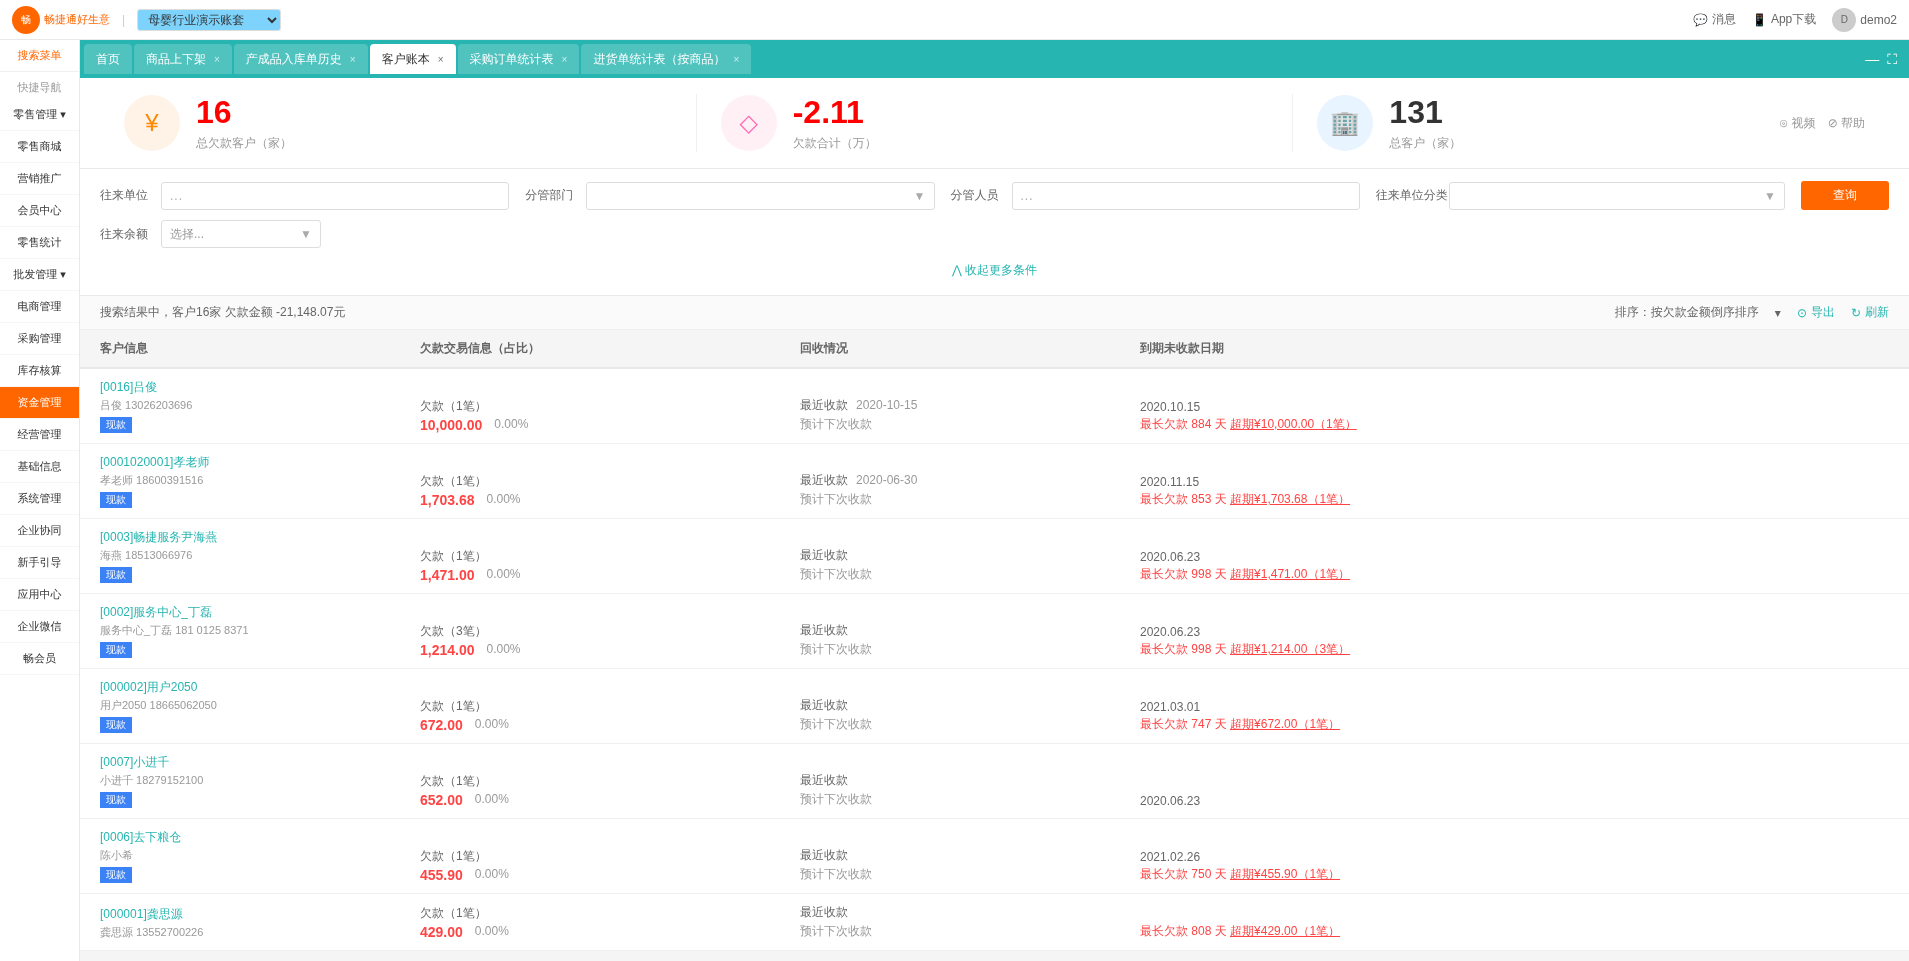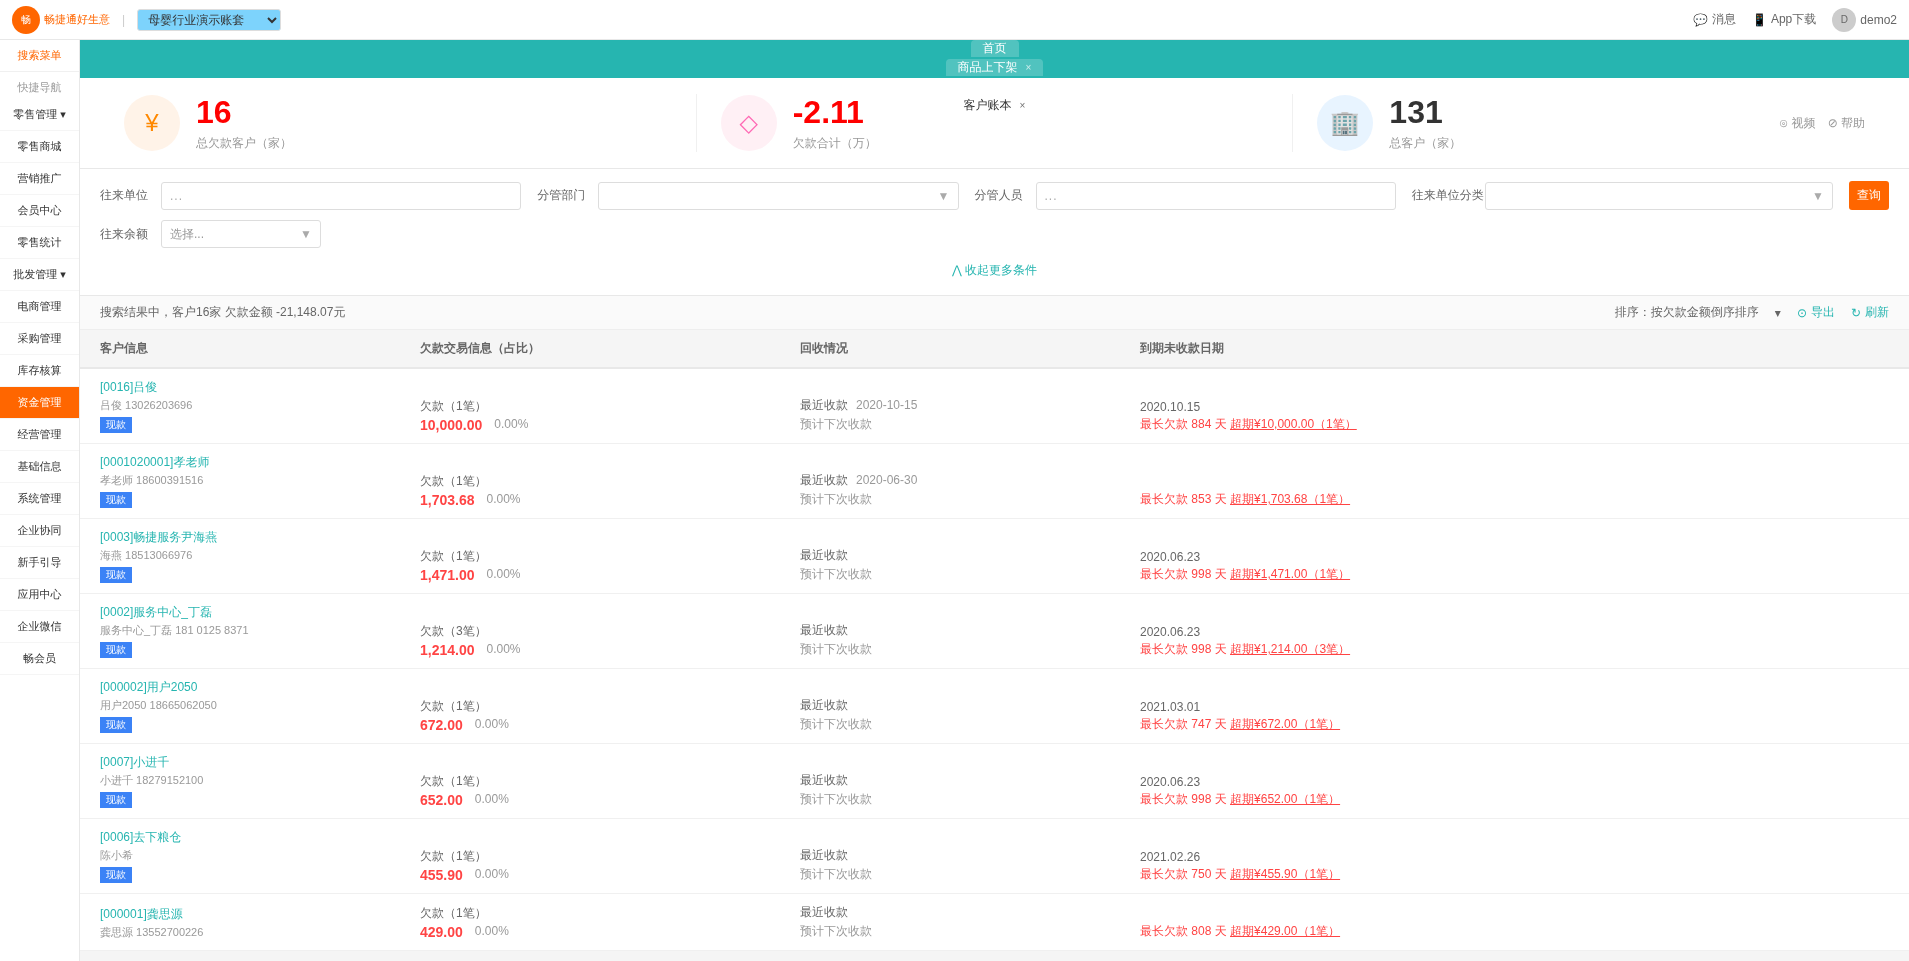--- a/index.html
+++ b/index.html
@@ -20,21 +20,21 @@
 
     
     .sidebar { width: 80px; background: #fff; border-right: 1px solid #e8e8e8; display: flex; flex-direction: column; overflow-y: auto; }
     .sidebar-search { padding: 8px 6px; font-size: 11px; color: #ff6600; text-align: center; border-bottom: 1px solid #f0f0f0; cursor: pointer; }
     .sidebar-nav-label { padding: 8px 4px 4px 4px; font-size: 11px; color: #999; text-align: center; cursor: pointer; }
     .sidebar-item { padding: 8px 4px; text-align: center; font-size: 11px; color: #333; cursor: pointer; border-bottom: 1px solid #f5f5f5; }
     .sidebar-item.active { background: #ff6600; color: #fff; }
 
     
     .content-area { flex: 1; display: flex; flex-direction: column; overflow: hidden; }
-    .tab-bar { height: 38px; background: #26b5b0; display: flex; align-items: center; padding: 0 4px; gap: 2px; position: relative; flex-direction: column; }
+    .tab-bar { height: 38px; background: #26b5b0; display: flex; align-items: center; padding: 0 4px; gap: 2px; position: relative; }
     .tab { height: 30px; padding: 0 12px; border-radius: 4px 4px 0 0; display: flex; align-items: center; gap: 6px; font-size: 12px; cursor: pointer; white-space: nowrap; }
     .tab.inactive { background: rgba(255,255,255,0.2); color: #fff; }
     .tab.active { background: #fff; color: #333; }
     .tab-close { font-size: 10px; opacity: 0.7; margin-left: 2px; }
     .tab-actions { margin-left: auto; display: flex; gap: 8px; color: #fff; padding-right: 8px; }
     .tab-action-btn { cursor: pointer; font-size: 14px; }
 
     
     .page-content { flex: 1; overflow-y: auto; padding: 0; background: #f5f5f5; }
 
@@ -56,21 +56,21 @@
 
     
     .filter-area { background: #fff; padding: 12px 20px; border-bottom: 1px solid #e8e8e8; }
     .filter-row { display: flex; align-items: center; gap: 16px; margin-bottom: 10px; }
     .filter-item { display: flex; align-items: center; gap: 1px; flex: 1; }
     .filter-label { font-size: 12px; color: #666; white-space: nowrap; min-width: 60px; }
     .filter-input { flex: 1; height: 28px; border: 1px solid #ddd; border-radius: 3px; padding: 0 8px; font-size: 12px; color: #999; display: flex; align-items: center; justify-content: space-between; cursor: pointer; position: relative; }
     .filter-input .dots { color: #aaa; letter-spacing: 1px; }
     .filter-select { flex: 1; height: 28px; border: 1px solid #ddd; border-radius: 3px; padding: 0 8px; font-size: 12px; color: #999; display: flex; align-items: center; justify-content: space-between; cursor: pointer; }
     .filter-select .arrow { color: #aaa; }
-    .btn-query { background: #ff6600; color: #fff; border: none; border-radius: 3px; padding: 6px 8px; font-size: 12px; cursor: pointer; }
+    .btn-query { background: #ff6600; color: #fff; border: none; border-radius: 3px; padding: 6px 32px; font-size: 12px; cursor: pointer; }
     .collapse-bar { text-align: center; padding: 4px; color: #26b5b0; font-size: 12px; cursor: pointer; }
 
     
     .result-bar { display: flex; align-items: center; justify-content: space-between; padding: 8px 20px; background: #fafafa; border-bottom: 1px solid #eee; }
     .result-info { font-size: 12px; color: #666; }
     .result-actions { display: flex; align-items: center; gap: 16px; font-size: 12px; color: #666; }
     .result-actions .action-btn { display: flex; align-items: center; gap: 4px; cursor: pointer; color: #26b5b0; }
 
     
     .data-table { width: 100%; background: #fff; }
@@ -331,20 +331,21 @@
               <div class="debt-row">
                 <span class="debt-amount">1,703.68</span>
                 <span class="debt-ratio">0.00%</span>
               </div>
             </div>
             <div class="cell-return">
               <div><span class="return-label">最近收款</span><span class="return-date">2020-06-30</span></div>
               <div class="return-next">预计下次收款</div>
             </div>
             <div class="cell-overdue">
+              <div class="overdue-date">2020.11.15</div>
               <div class="overdue-info">最长欠款 853 天 <a class="overdue-link">超期¥1,703.68（1笔）</a></div>
             </div>
           </div>
 
           <div class="table-row-wrapper">
             <div class="cell-customer">
               <a class="customer-name">[0003]畅捷服务尹海燕</a>
               <div class="customer-phone">海燕  18513066976</div>
               <span class="tag-green">现款</span>
             </div>
@@ -423,21 +424,20 @@
                 <span class="debt-amount">652.00</span>
                 <span class="debt-ratio">0.00%</span>
               </div>
             </div>
             <div class="cell-return">
               <div><span class="return-label">最近收款</span></div>
               <div class="return-next">预计下次收款</div>
             </div>
             <div class="cell-overdue">
               <div class="overdue-date">2020.06.23</div>
-              <div class="overdue-info">最长欠款 998 天 <a class="overdue-link">超期¥652.00（1笔）</a></div>
             </div>
           </div>
 
           <div class="table-row-wrapper">
             <div class="cell-customer">
               <a class="customer-name">[0006]去下粮仓</a>
               <div class="customer-phone">陈小希</div>
               <span class="tag-green">现款</span>
             </div>
             <div class="cell-debt">

